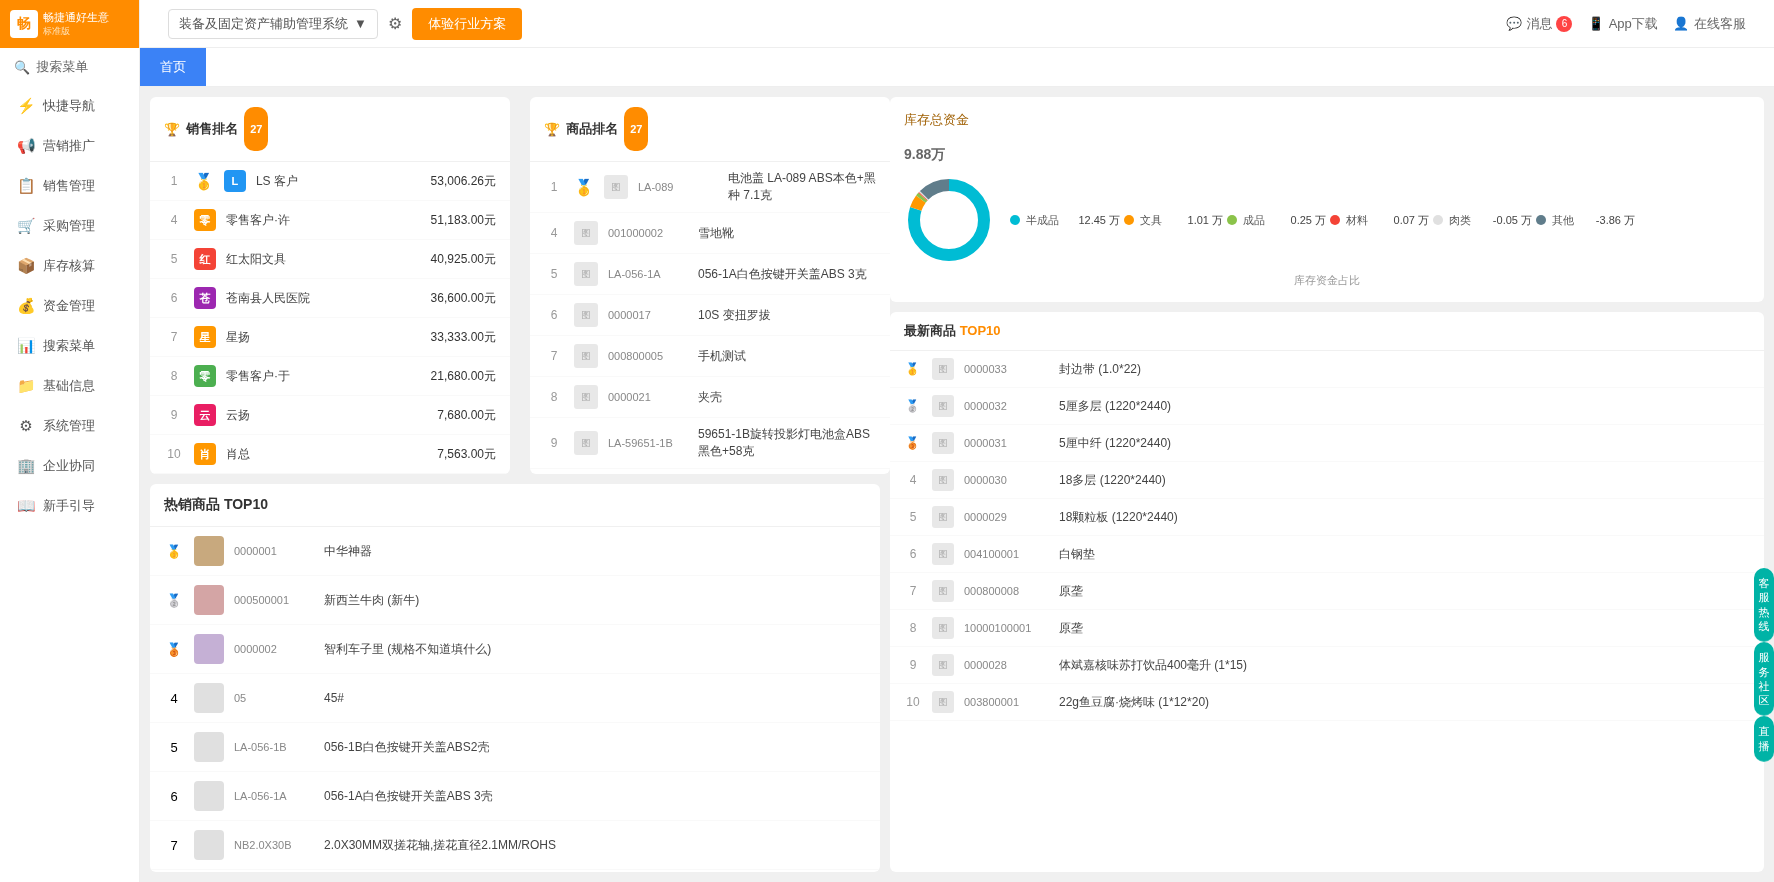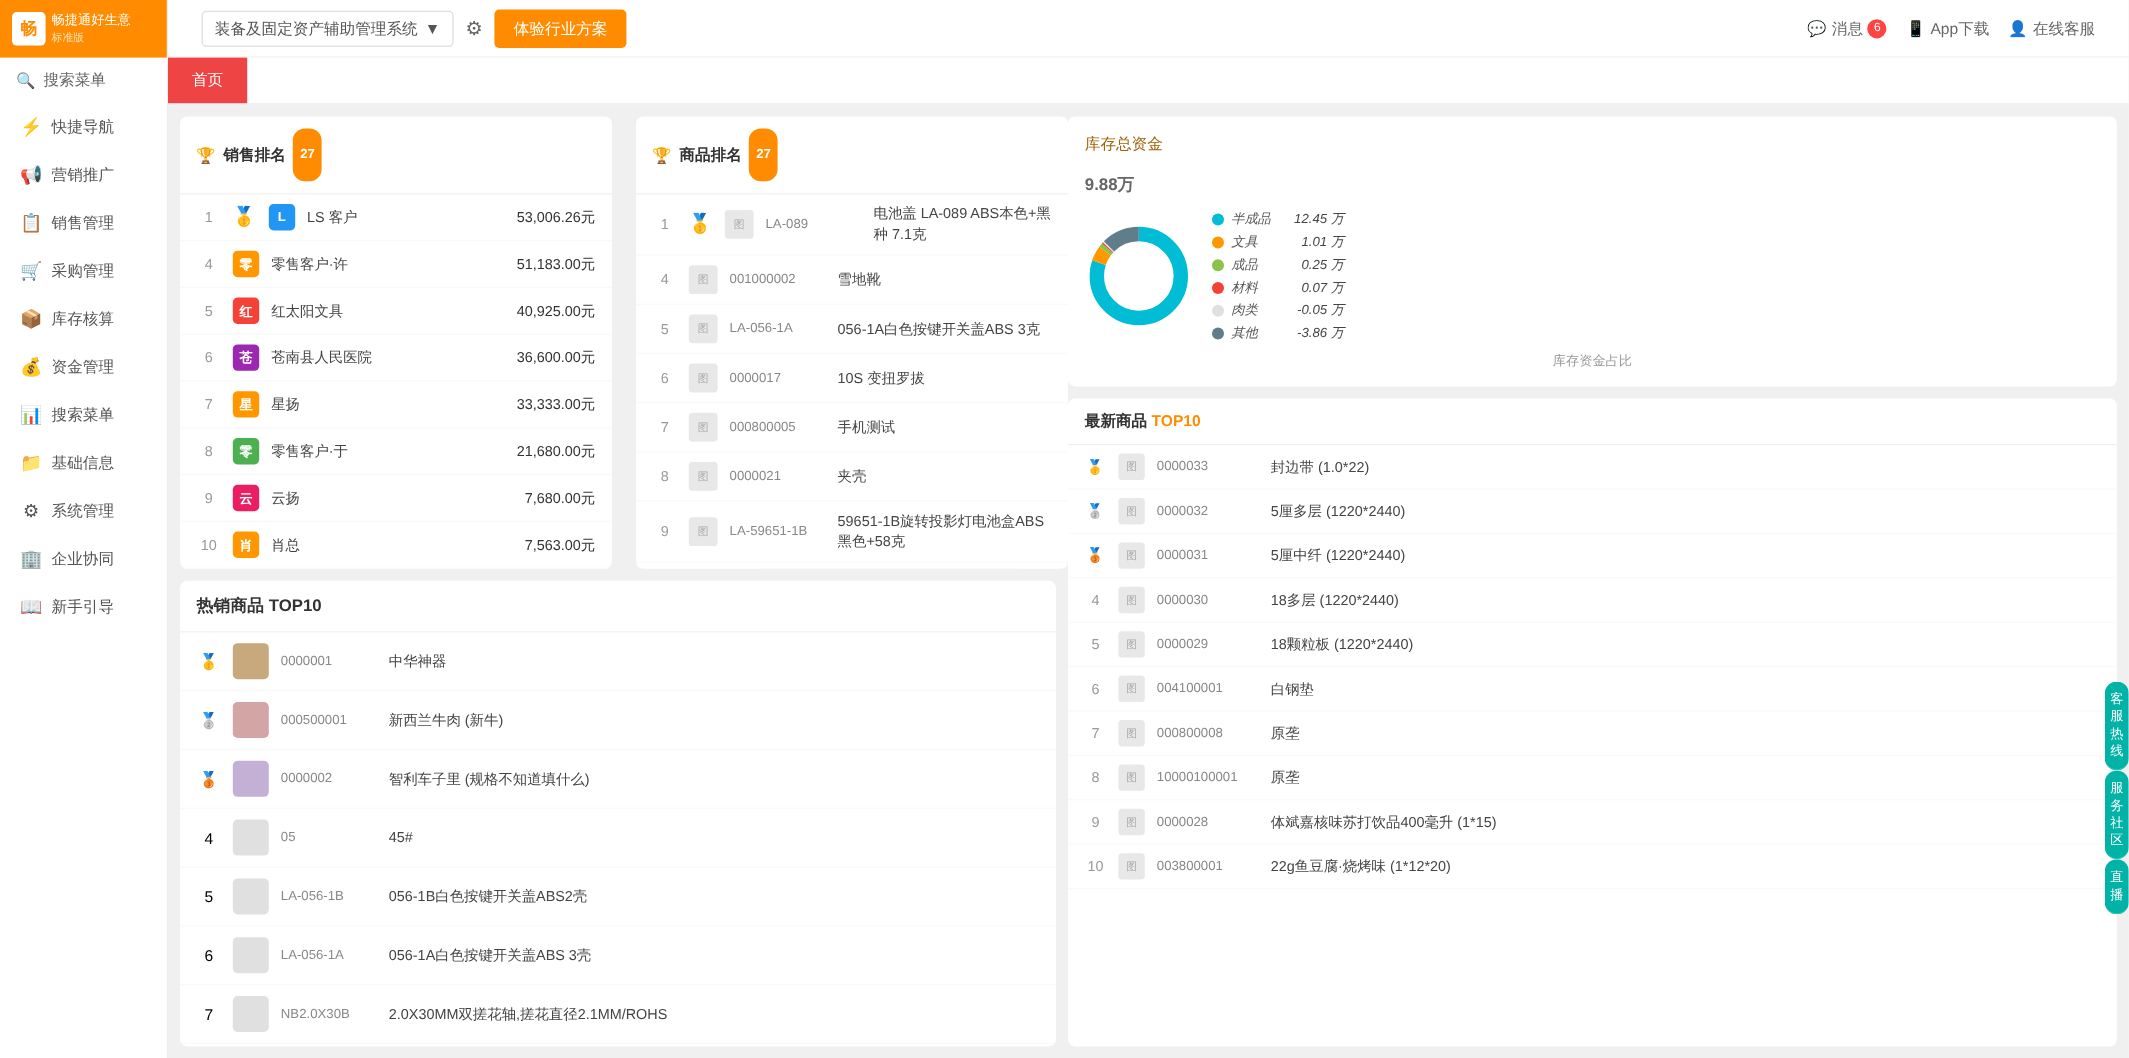--- a/index.html
+++ b/index.html
@@ -86,21 +86,21 @@
     
     .page-tab-bar {
       background: #fff;
       border-bottom: 1px solid #eee;
       display: flex;
     }
     .page-tab {
       padding: 10px 20px; cursor: pointer; font-size: 13px; color: #555;
     }
     .page-tab.active {
-      background: #ef4444; color: #fff;
+      background: #3b82f6; color: #fff;
     }
 
     
     .content {
       flex: 1; overflow: auto;
       display: flex; gap: 0;
       background: #f0f0f0;
       padding: 10px;
     }
 
@@ -164,21 +164,21 @@
     
     .inv-card {
       background: #fff; border-radius: 6px; padding: 14px;
     }
     .inv-title { font-size: 13px; color: #a16207; margin-bottom: 8px; }
     .inv-amount { font-size: 24px; font-weight: bold; color: #333; }
     .inv-amount span { font-size: 14px; color: #666; }
 
     .donut-area { display: flex; align-items: center; gap: 16px; margin-top: 10px; }
     .donut-svg { width: 90px; height: 90px; flex-shrink: 0; }
-    .legend { display: flex; flex-direction: column; gap: 4px; font-style: italic; }
+    .legend { display: flex; flex-direction: row; gap: 4px; }
     .legend-item { display: flex; align-items: center; gap: 6px; font-size: 11px; color: #555; }
     .legend-dot { width: 10px; height: 10px; border-radius: 50%; flex-shrink: 0; }
     .legend-val { margin-left: auto; min-width: 55px; text-align: right; color: #444; }
 
     .inv-footer { font-size: 11px; color: #999; margin-top: 8px; text-align: center; }
 
     
     .latest-card {
       background: #fff; border-radius: 6px; flex: 1; overflow: hidden;
       display: flex; flex-direction: column;

